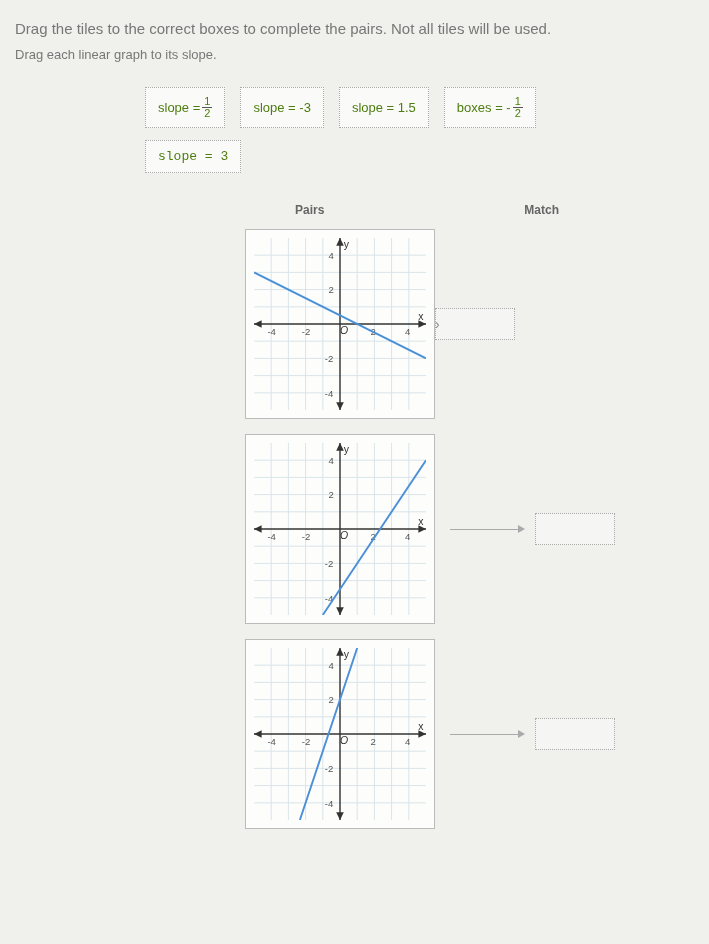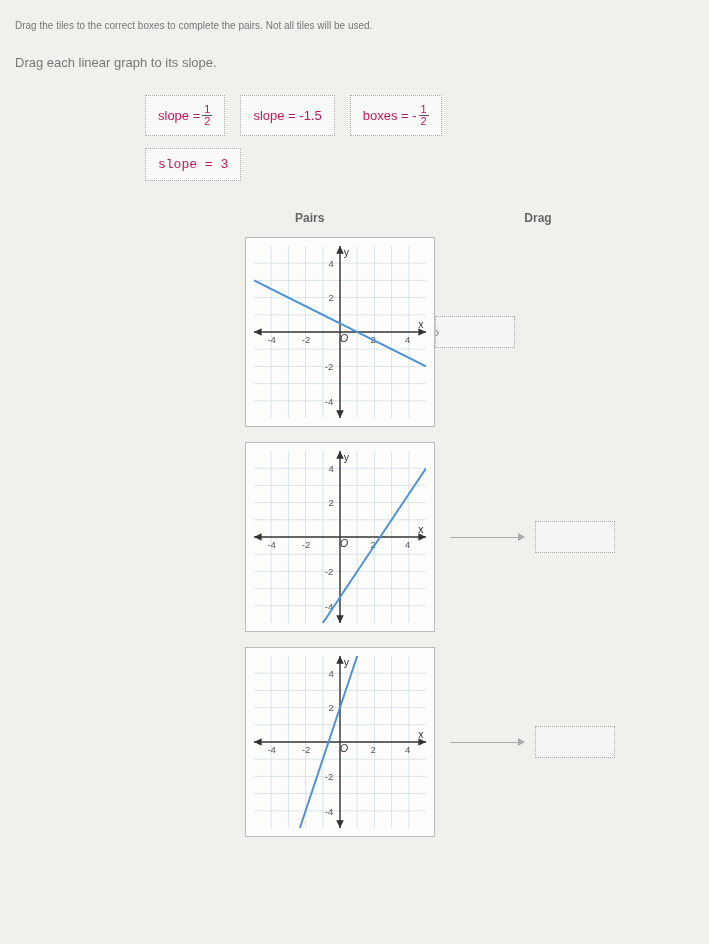--- a/index.html
+++ b/index.html
@@ -5,30 +5,30 @@
   * { box-sizing: border-box; margin: 0; padding: 0; }
   body {
     font-family: Arial, sans-serif;
     background: #f0f0ed;
     width: 709px;
     height: 944px;
     padding: 20px 15px;
     color: #666;
     font-size: 13px;
   }
-  .instructions { margin-bottom: 24px; color: #777; font-size: 10px; }
+  .instructions { margin-bottom: 10px; color: #777; font-size: 15px; }
   .subinstruct { margin-bottom: 25px; color: #777; font-size: 13px; }
   .tile-row1 { display: flex; gap: 15px; margin-left: 130px; margin-bottom: 12px; flex-wrap: wrap; }
   .tile-row2 { display: flex; margin-left: 130px; margin-bottom: 30px; font-family: Liberation Mono, monospace; }
   .tile {
     border: 1px dotted #aaa;
     background: #fafaf8;
     padding: 8px 12px;
     font-size: 13px;
-    color: #be185d;
+    color: #4d7c0f;
     cursor: move;
     display: flex;
     align-items: center;
     white-space: nowrap;
   }
   .frac { display: inline-flex; flex-direction: column; align-items: center; font-size: 11px; line-height: 1; margin-left: 2px; }
   .frac .num { border-bottom: 1px solid #555; padding: 0 2px; }
   .frac .den { padding: 0 2px; }
   .columns-header { display: flex; margin-left: 280px; gap: 200px; font-size: 12px; color: #666; font-weight: bold; margin-bottom: 12px; }
   .pair-row { display: flex; align-items: center; margin-bottom: 15px; }
@@ -81,39 +81,42 @@
 
 <div class="tile-row1">
   <div class="tile">
     <span>slope = </span>
     <span class="frac">
       <span class="num">1</span>
       <span class="den">2</span>
     </span>
   </div>
   <div class="tile">
-      <span>slope = -1.5</span>
+      <span>slope = -3</span>
+    </div>
+  <div class="tile">
+      <span>slope = 1.5</span>
     </div>
   <div class="tile">
     <span>boxes = -</span>
     <span class="frac">
       <span class="num">1</span>
       <span class="den">2</span>
     </span>
   </div>
 </div>
 <div class="tile-row2">
   <div class="tile">
       <span>slope = 3</span>
     </div>
 </div>
 
 <div class="columns-header">
   <span>Pairs</span>
-  <span>Drag</span>
+  <span>Match</span>
 </div>
 
 <div class="pair-row">
   <div class="graph-box">
     <svg viewBox="0 0 180 180">
       <g stroke="#d8e4e8" stroke-width="1">
         <line x1="18" y1="0" x2="18" y2="180"></line>
           <line x1="36" y1="0" x2="36" y2="180"></line>
           <line x1="54" y1="0" x2="54" y2="180"></line>
           <line x1="72" y1="0" x2="72" y2="180"></line>

